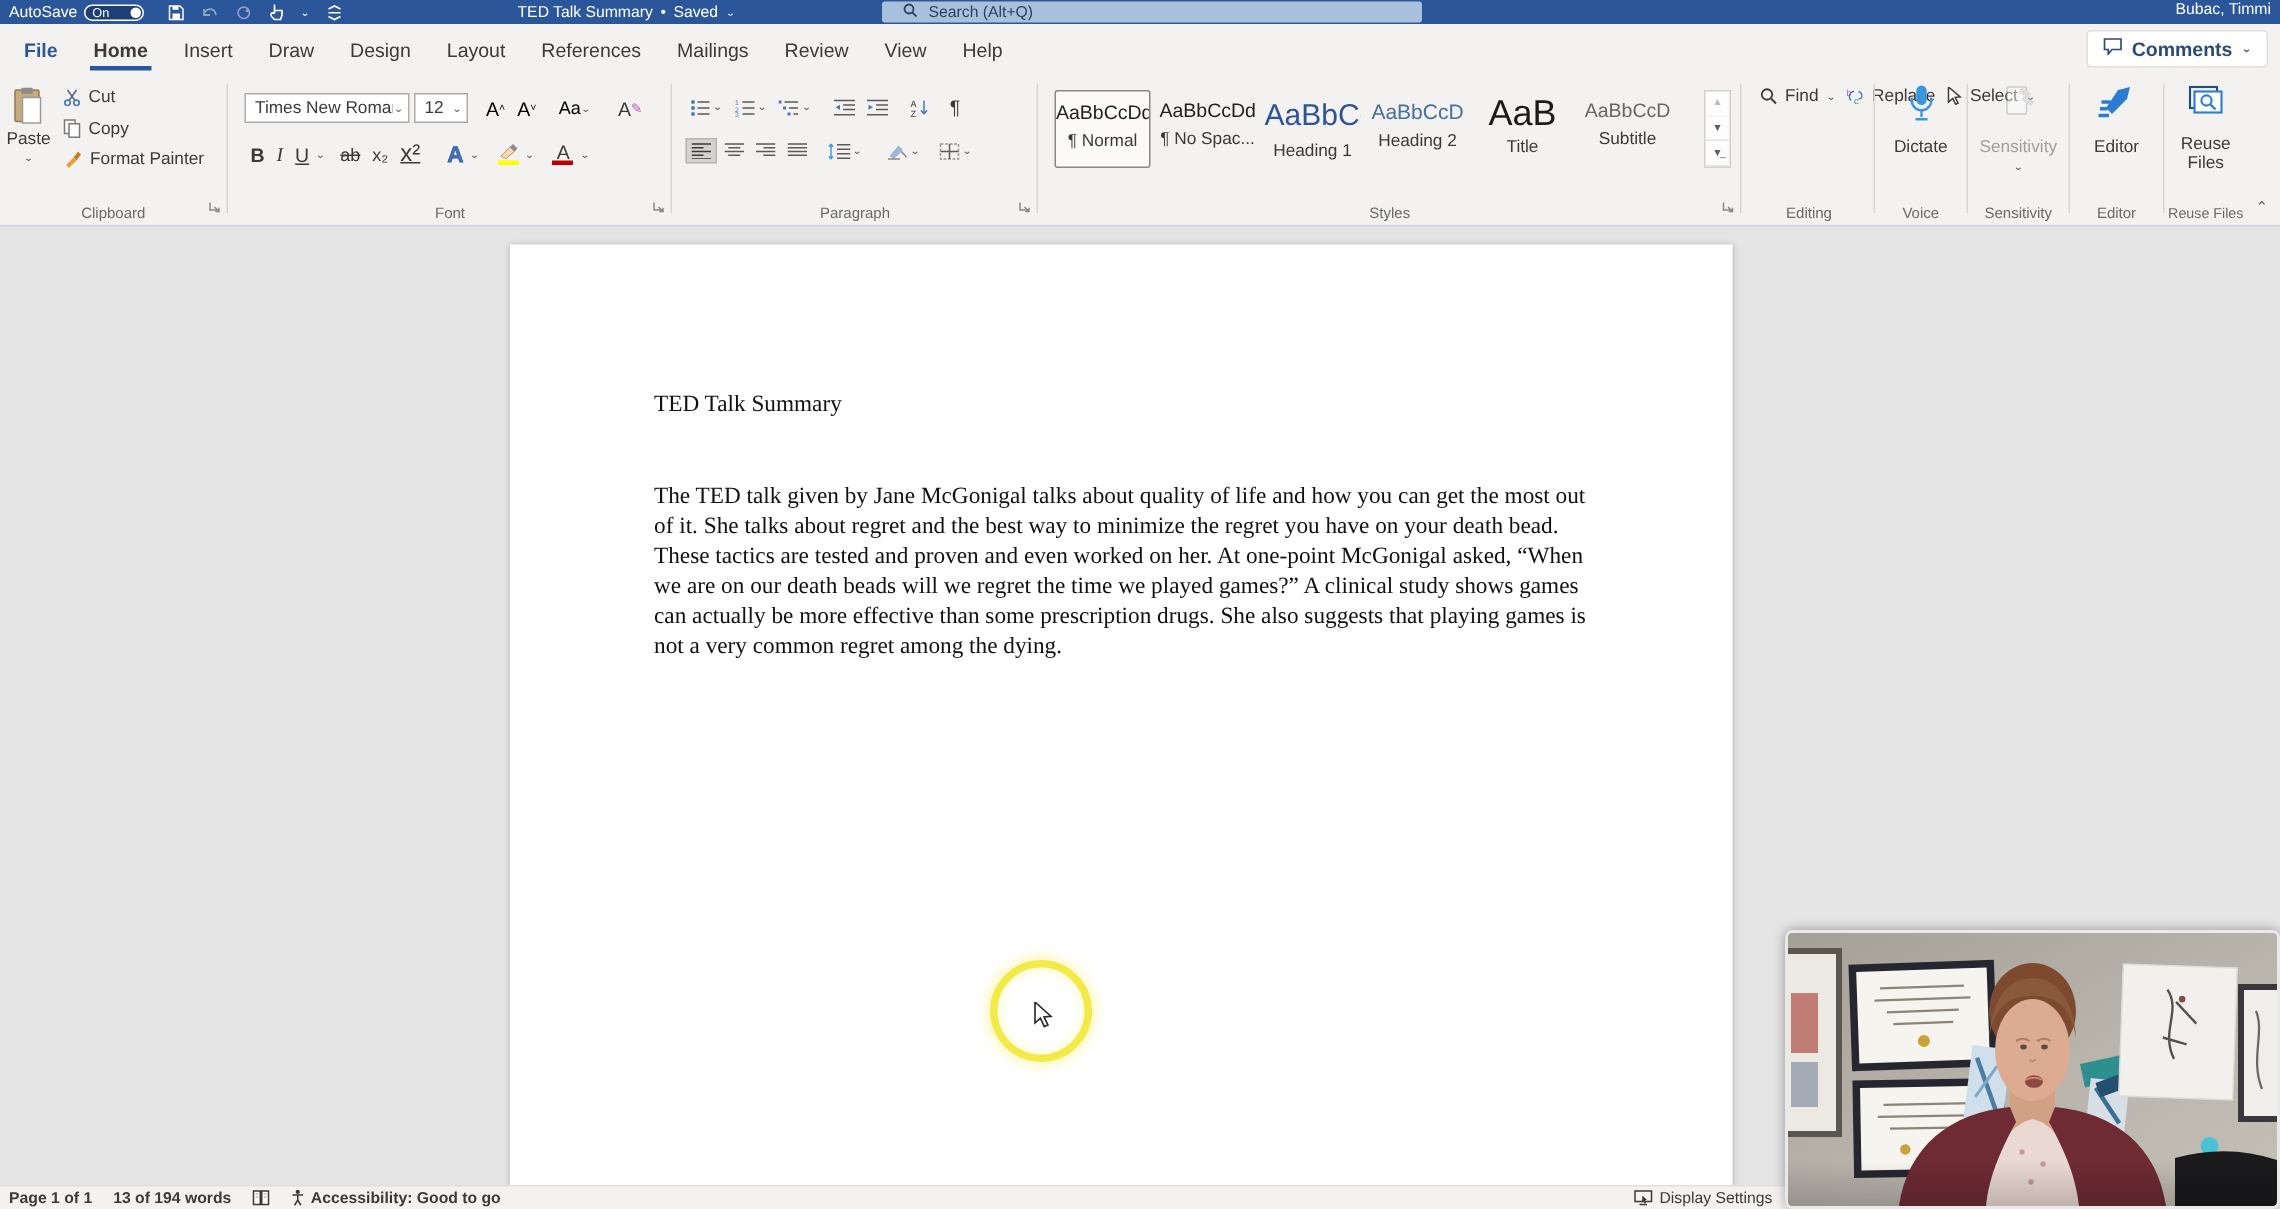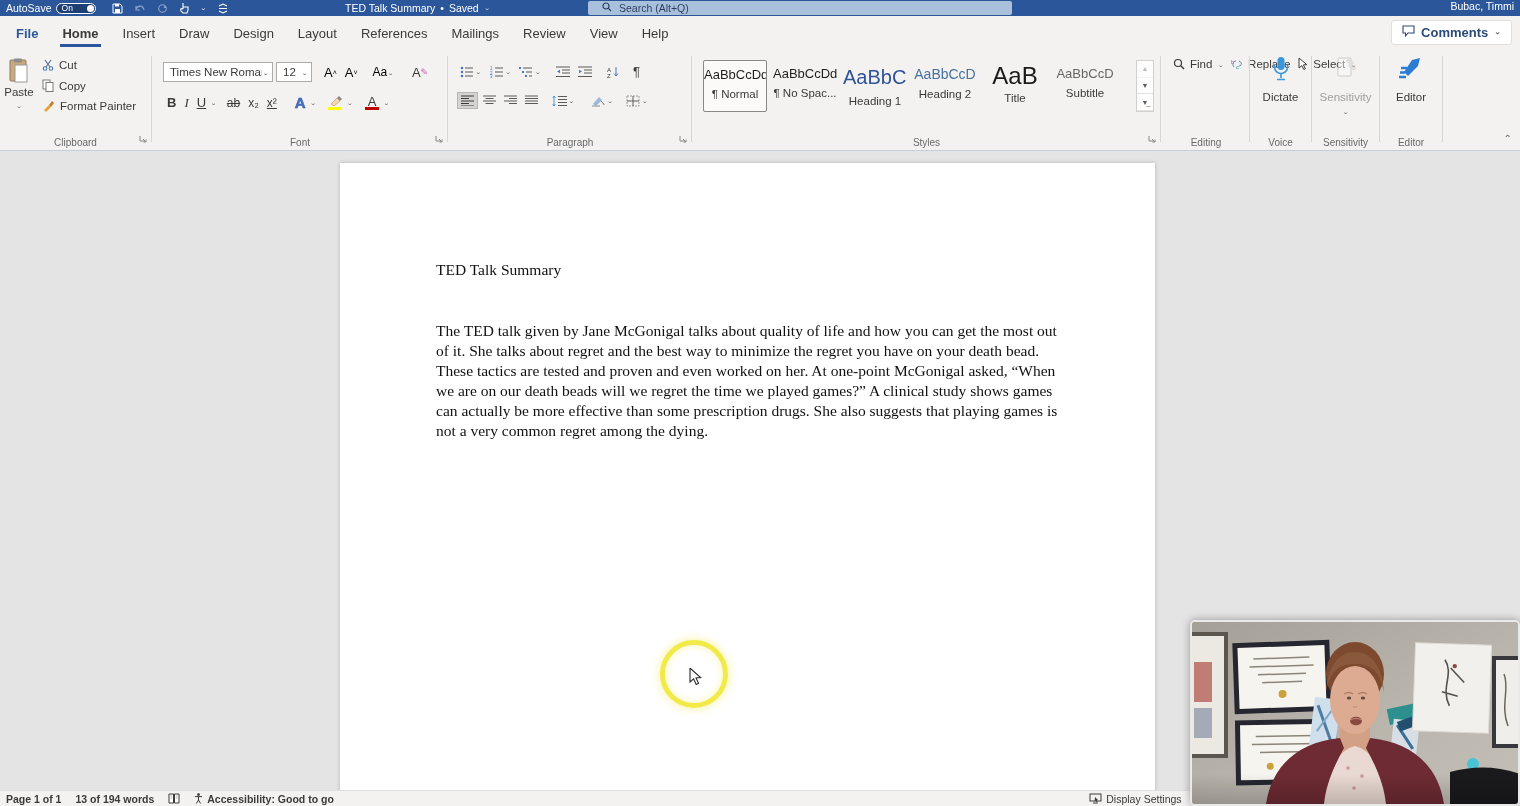--- a/index.html
+++ b/index.html
@@ -8,21 +8,21 @@
 
   
   .titlebar { position:absolute; left:0; top:0; width:1520px; height:16px; background:#2b579a; color:#fff; font-size:10.5px; }
   .titlebar .autosave { position:absolute; left:6px; top:2px; display:flex; align-items:center; gap:4px; }
   .as-toggle { width:40px; height:11px; border:1px solid #fff; border-radius:6px; background:#1e3f73; display:flex; align-items:center; justify-content:flex-start; padding-left:5px; position:relative; font-size:8.5px; }
   .as-knob { position:absolute; right:1px; top:1px; width:7px; height:7px; background:#fff; border-radius:50%; }
   .qat { position:absolute; left:112px; top:1px; display:flex; align-items:center; gap:11px; height:14px; }
   .qat .dim { opacity:.45; }
   .qat svg { display:block; }
   .doc-title { position:absolute; left:345px; top:1px; height:14px; display:flex; align-items:center; gap:5px; white-space:nowrap; }
-  .searchbox { position:absolute; left:588px; top:1px; width:424px; height:14px; background:#a9c0dd; border-radius:2px; display:flex; align-items:center; gap:7px; padding-left:14px; color:#2c3f5e; font-size:10.5px; }
+  .searchbox { position:absolute; left:588px; top:1px; width:360px; height:14px; background:#a9c0dd; border-radius:2px; display:flex; align-items:center; gap:7px; padding-left:14px; color:#2c3f5e; font-size:10.5px; }
   .tb-right { position:absolute; right:6px; top:0; height:16px; display:flex; align-items:center; gap:16px;flex-direction:column; }
   .avatar { width:13px; height:13px; border-radius:50%; background:radial-gradient(circle at 40% 35%, #e8c49a 0 40%, #7a5a3a 41% 70%, #4a3a2a 71%); border:1px solid #d9e2f0; }
   .winbtn { display:inline-flex; align-items:center; justify-content:center; width:14px; height:14px; }
   .min-glyph { display:inline-block; width:8px; border-bottom:1px solid #fff; }
   .restore-glyph { display:inline-block; width:7px; height:7px; border:1px solid #fff; }
 
   
   .tabrow { position:absolute; left:0; top:16px; width:1520px; height:34px; background:#f3f2f1; display:flex; align-items:center; }
   .tab { font-size:13px; color:#3b3a39; padding:8px 12px 7px 12px; position:relative; white-space:nowrap; }
   .tab.first { margin-left:4px; color:#2b579a; font-weight:700; }
@@ -265,21 +265,21 @@
       <span class="fbtn" style="margin-left:7px;font-size:12px;">Aa<span class="chev">⌄</span></span>
       <span class="fbtn" style="margin-left:10px;font-size:13px;color:#3b3a39;">A<span style="color:#c355b0;font-size:9px;">✎</span></span>
     </div>
     <div class="fnt-row2">
       <span class="fbtn" style="font-weight:700;">B</span>
       <span class="fbtn" style="font-style:italic;font-family:'Liberation Serif',serif;">I</span>
       <span class="fbtn" style="text-decoration:underline;">U</span>
       <span class="chev">⌄</span>
       <span class="fbtn" style="text-decoration:line-through;margin-left:6px;font-size:12px;">ab</span>
       <span class="fbtn" style="font-size:12px;">x₂</span>
-      <span class="fbtn" style="font-size:12px;text-decoration:underline;">x²</span>
+      <span class="fbtn" style="font-size:16px;text-decoration:underline;">x²</span>
       <span class="fbtn" style="margin-left:10px;font-size:15px;font-weight:700;color:#4472c4;-webkit-text-stroke:.5px #2f5496;">A</span>
       <span class="chev">⌄</span>
       <span class="fbtn" style="margin-left:8px;flex-direction:column;line-height:8px;">
         <svg width="13" height="10" viewBox="0 0 13 10">
             <path d="M2 8 L8 2 L11 5 L5 10 Z" fill="#f5d8b0" stroke="#b5925f" stroke-width=".6"></path>
             <path d="M8 2 L10 0 L13 3 L11 5 Z" fill="#8a8a8a"></path>
           </svg>
         <span style="display:block;width:14px;height:3px;background:#ffff00;margin-top:1px;"></span>
       </span>
       <span class="chev">⌄</span>
@@ -501,20 +501,35 @@
       <svg width="26" height="26" viewBox="0 0 26 26">
           <path d="M14 4 L22 2 L20 10 L10 20 L6 16 Z" fill="#2b7cd3"></path>
           <path d="M3 12 h6 M2 16.5 h5 M1 21 h7" stroke="#2b7cd3" stroke-width="2.4"></path>
         </svg>
       <div class="blabel">Editor</div>
     </div>
     <div class="grp-label">Editor</div>
     <div class="gdiv" style="left:62px;"></div>
   </div>
 
+  <div class="grp" style="left:1443px;width:55px;">
+    <div class="bigbtn">
+      <svg width="26" height="24" viewBox="0 0 26 24">
+          <rect x="2" y="2" width="18" height="14" fill="none" stroke="#1f4e79" stroke-width="1.4"></rect>
+          <rect x="5" y="5" width="18" height="14" fill="#fff" stroke="#2b7cd3" stroke-width="1.4"></rect>
+          <circle cx="13" cy="11" r="3.4" fill="none" stroke="#2b7cd3" stroke-width="1.4"></circle>
+          <path d="M15.5 13.5 L19 17" stroke="#2b7cd3" stroke-width="1.6"></path>
+        </svg>
+      <div class="blabel">
+        <div>Reuse</div>
+        <div>Files</div>
+      </div>
+    </div>
+    <div class="grp-label" style="font-size:9.5px;">Reuse Files</div>
+  </div>
 
   <span class="collapse-chev">⌃</span>
 </div>
 
 <div class="workspace">
   <div class="page">
     <div class="doc-head">TED Talk Summary</div>
     <div class="doc-body">The TED talk given by Jane McGonigal talks about quality of life and how you can get the most out of it. She talks about regret and the best way to minimize the regret you have on your death bead. These tactics are tested and proven and even worked on her. At one-point McGonigal asked, “When we are on our death beads will we regret the time we played games?” A clinical study shows games can actually be more effective than some prescription drugs. She also suggests that playing games is not a very common regret among the dying.</div>
   </div>
 </div>

